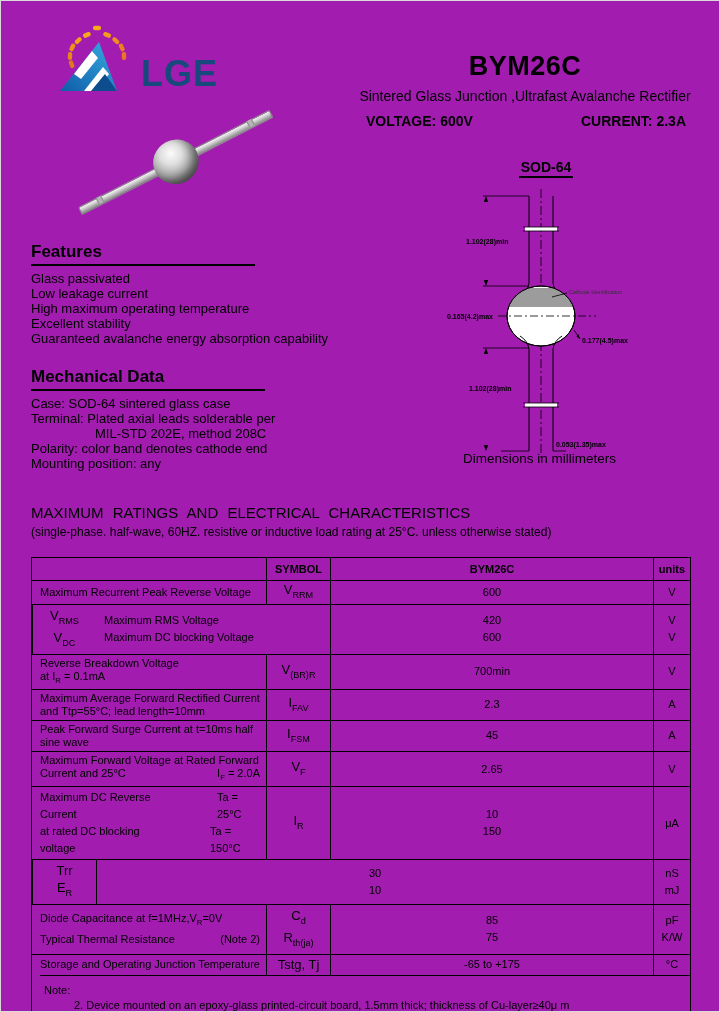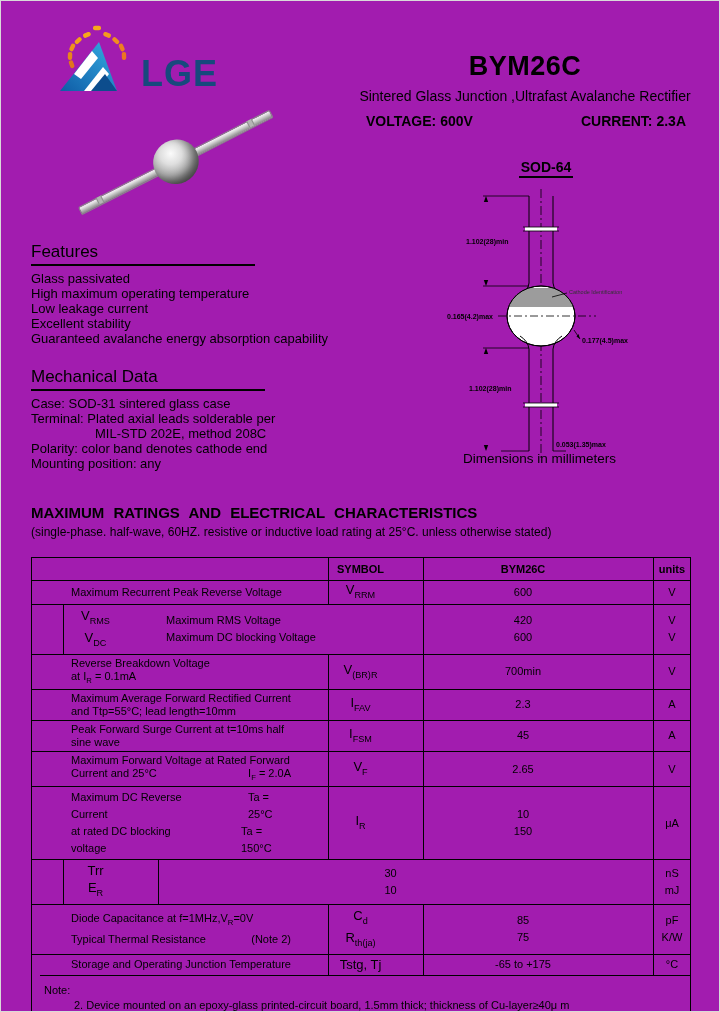--- a/index.html
+++ b/index.html
@@ -22,40 +22,40 @@
   .lead .crimp { position:absolute; top:-1px; width:4px; height:7px; background:#b5b5b5; border-left:1px solid #8f8f8f; border-right:1px solid #8f8f8f; }
   .lead.l1 .crimp { left:22%; }
   .lead.l2 .crimp { right:22%; }
   .ball { width:46px; height:44px; margin:0 -3px; border-radius:50%; z-index:2;
           background:radial-gradient(circle at 48% 28%, #fbfbfb 0%, #dedede 28%, #a8a8a8 55%, #5d5d5d 85%, #353535 100%);
           box-shadow:inset -4px -6px 8px rgba(0,0,0,0.35); }
   
   .section { position:absolute; left:30px; }
   .sec-features { top:241px; width:330px; }
   .sec-mech { top:366px; width:340px; }
-  .sec-head { font-size:17px; font-weight:normal; border-bottom:2px solid #000; padding-bottom:2px; }
+  .sec-head { font-size:17px; font-weight:bold; border-bottom:2px solid #000; padding-bottom:2px; }
   .sec-features .sec-head { width:224px; }
   .sec-mech .sec-head { width:234px; }
   .sec-body { margin-top:5px; }
   .body-line { font-size:13px; line-height:15px; }
   .body-line.indent { padding-left:64px; }
   
   .sod-title { position:absolute; left:490px; top:157px; width:110px; text-align:center; }
   .sod-title span { font-size:14px; font-weight:bold; border-bottom:2px solid #000; padding:0 2px 1px 2px; }
   .drawing { position:absolute; left:445px; top:182px; width:270px; height:278px; }
   .dim-caption { position:absolute; left:462px; top:450px; font-size:13.5px; }
   
-  .ratings-head { position:absolute; left:30px; top:503px; font-size:15px; font-weight:bold; word-spacing:5px; }
+  .ratings-head { position:absolute; left:30px; top:503px; font-size:15px; font-weight:normal; word-spacing:5px; }
   .ratings-sub { position:absolute; left:30px; top:524px; font-size:12px; }
   .rtable { position:absolute; left:30px; top:556px; width:660px; border:1.5px solid #000; box-sizing:border-box; font-size:11px; }
   .thead { display:flex; height:22px; font-weight:bold; font-size:11px; border-bottom:1px solid #000; }
   .thead .tcell { justify-content:center; }
   .trow { display:flex; min-height:20px; }
   .trow + .trow { border-top:1px solid #000; }
-  .tcell { box-sizing:border-box; display:flex; flex-direction:column; justify-content:center; padding:2px 10px;margin-left:31px; }
+  .tcell { box-sizing:border-box; display:flex; flex-direction:column; justify-content:center; padding:2px 10px; }
   .c-desc { width:234px; padding-left:8px; padding-right:3px; align-items:stretch; }
   .c-sym  { width:64px;  border-left:1px solid #000; align-items:center; text-align:center; font-size:13px; }
   .c-val  { flex:1;      border-left:1px solid #000; align-items:center; text-align:center; }
   .c-unit { width:37px;  border-left:1px solid #000; align-items:center; text-align:center; }
   .thead .c-sym, .thead .c-val, .thead .c-unit { font-size:11px; }
   .ln { line-height:13px; width:100%; }
   .c-sym .ln, .c-val .ln, .c-unit .ln { width:auto; }
   .tall .ln { line-height:17px; }
   .ln.split { display:flex; justify-content:space-between; width:100%; padding-right:3px; box-sizing:border-box;gap:44px; }
   sub { font-size:70%; }
@@ -116,31 +116,31 @@
     <div class="ball"></div>
     <div class="lead l2">
         <div class="crimp"></div>
       </div>
   </div>
 
   <div class="section sec-features">
     <div class="sec-head">Features</div>
     <div class="sec-body" id="features-list">
         <div class="body-line">Glass passivated</div>
+        <div class="body-line">Low leakage current</div>
         <div class="body-line">High maximum operating temperature</div>
-        <div class="body-line">Low leakage current</div>
         <div class="body-line">Excellent stability</div>
         <div class="body-line">Guaranteed avalanche energy absorption capability</div>
       </div>
   </div>
 
   <div class="section sec-mech">
     <div class="sec-head">Mechanical Data</div>
     <div class="sec-body" id="mech-list">
-        <div class="body-line">Case: SOD-31 sintered glass case</div>
+        <div class="body-line">Case: SOD-64 sintered glass case</div>
         <div class="body-line">Terminal: Plated axial leads solderable per</div>
         <div class="body-line indent">MIL-STD 202E, method 208C</div>
         <div class="body-line">Polarity: color band denotes cathode end</div>
         <div class="body-line">Mounting position: any</div>
       </div>
   </div>
 
   <div class="sod-title">
     <span>SOD-64</span>
   </div>

